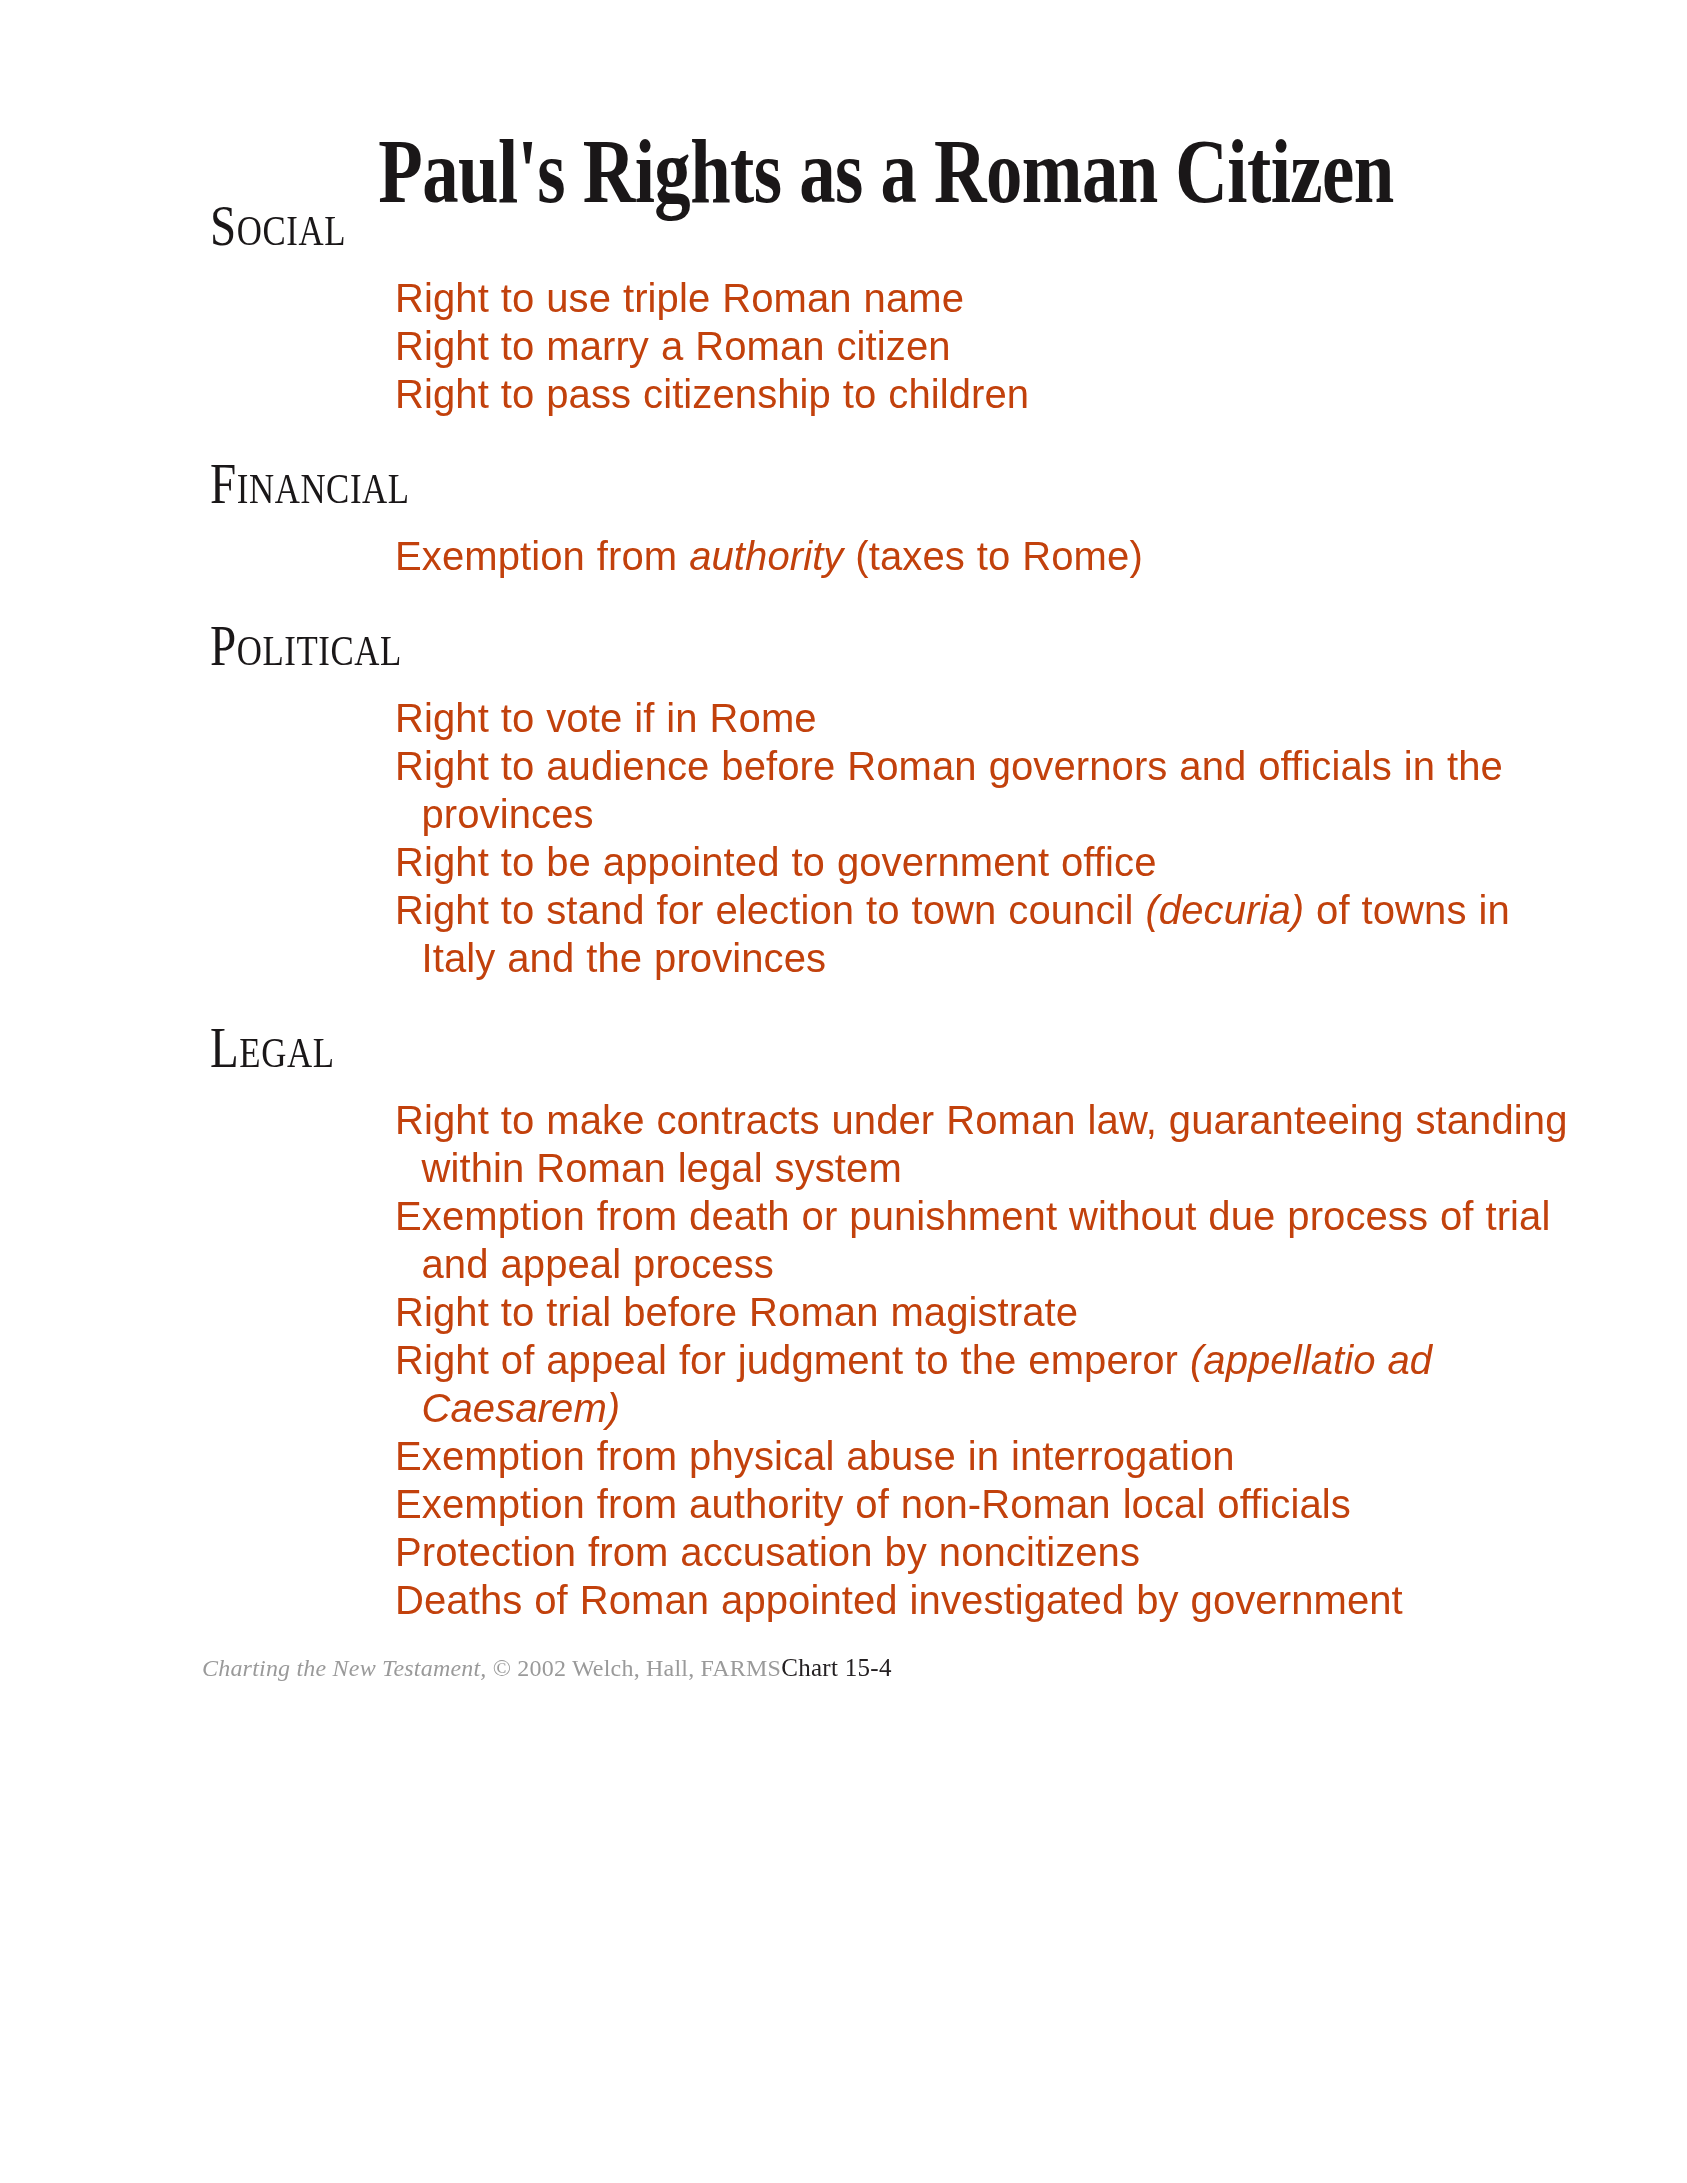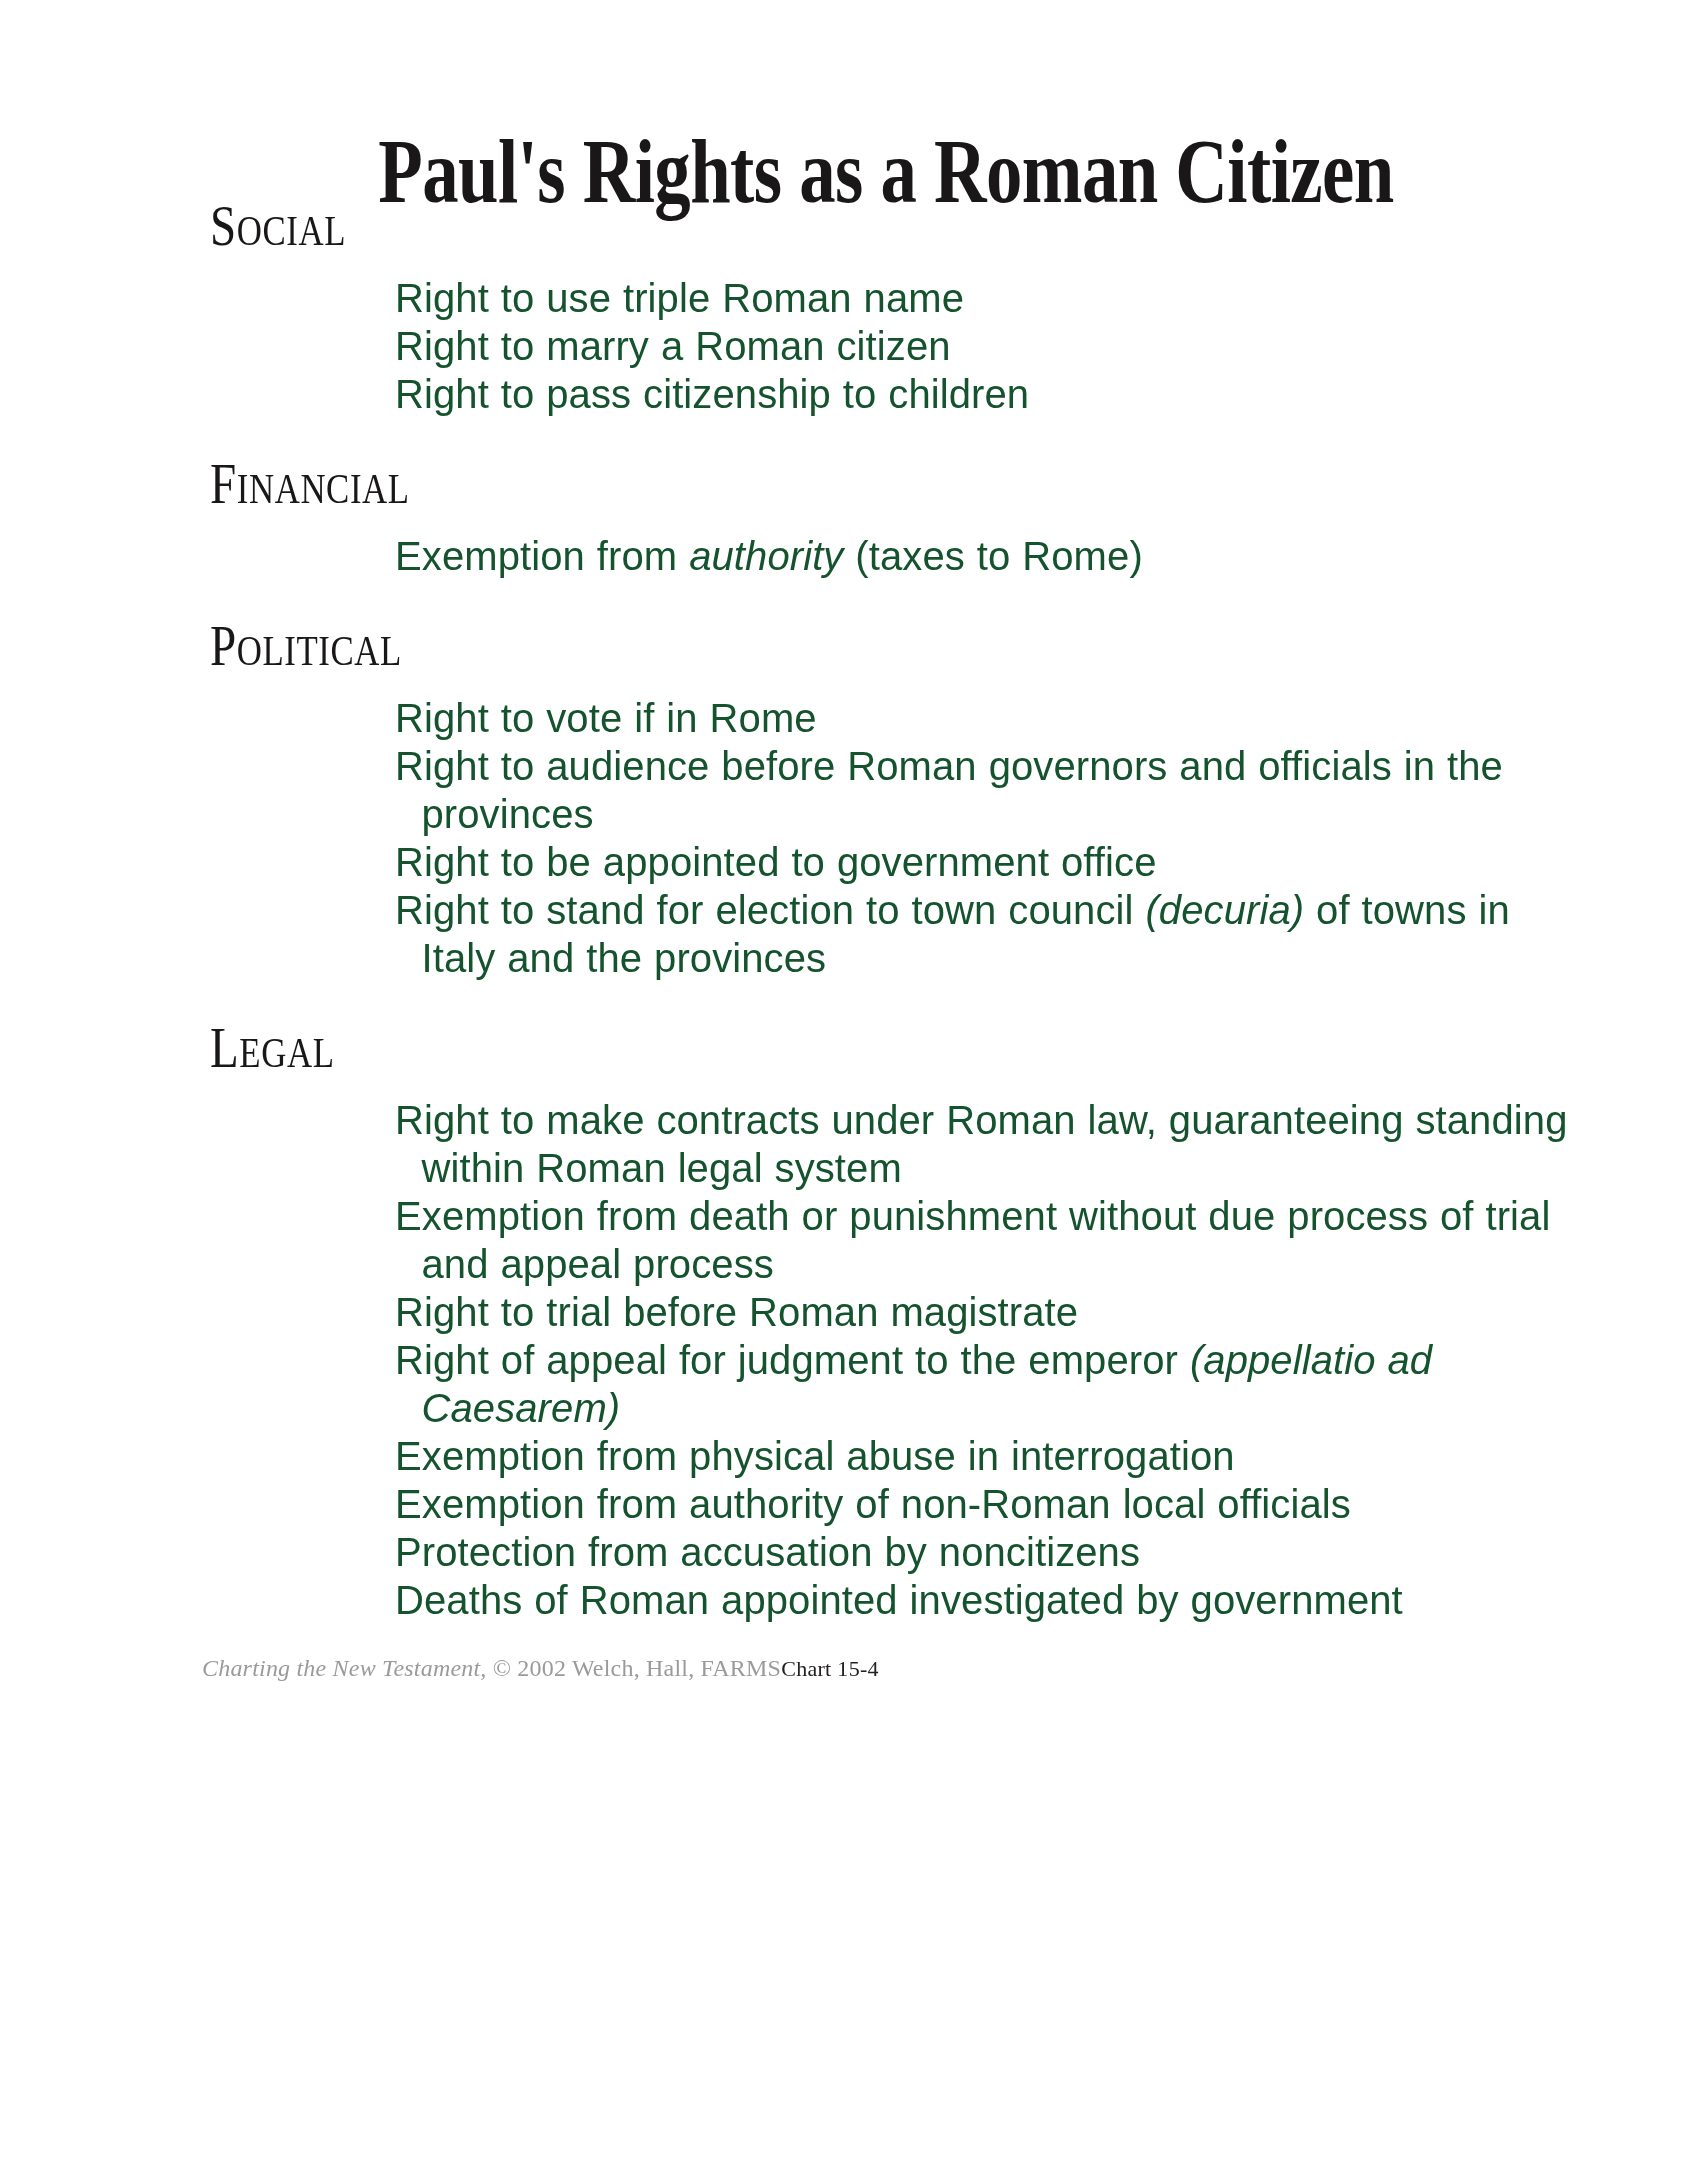--- a/index.html
+++ b/index.html
@@ -75,21 +75,21 @@
     text-transform: uppercase;
   }
 
   .items {
     margin-top: 20px;
     margin-left: 387px;
     width: 1191px;
   }
 
   .item {
-    color: #14532d;
+    color: #c2410c;
     font-family: "Liberation Sans", sans-serif;
     font-weight: 400;
     font-size: 40px;
     line-height: 48px;
     letter-spacing: 0.1px;
     padding-left: 26.5px;
     text-indent: -26.5px;
     word-spacing: 0.7px;
   }
   .item em {
@@ -110,21 +110,21 @@
   .footer-left {
     font-size: 24px;
     color: #9a9a9a;
     letter-spacing: 0.2px;
     white-space: nowrap;
   }
   .footer-left .cite {
     font-style: italic;
   }
   .footer-right {
-    font-size: 22px;
+    font-size: 25px;
     color: #242022;
     letter-spacing: 0.3px;
     white-space: nowrap;
   }
 </style>
 </head>
 <body>
 
 <div class="page">
 

